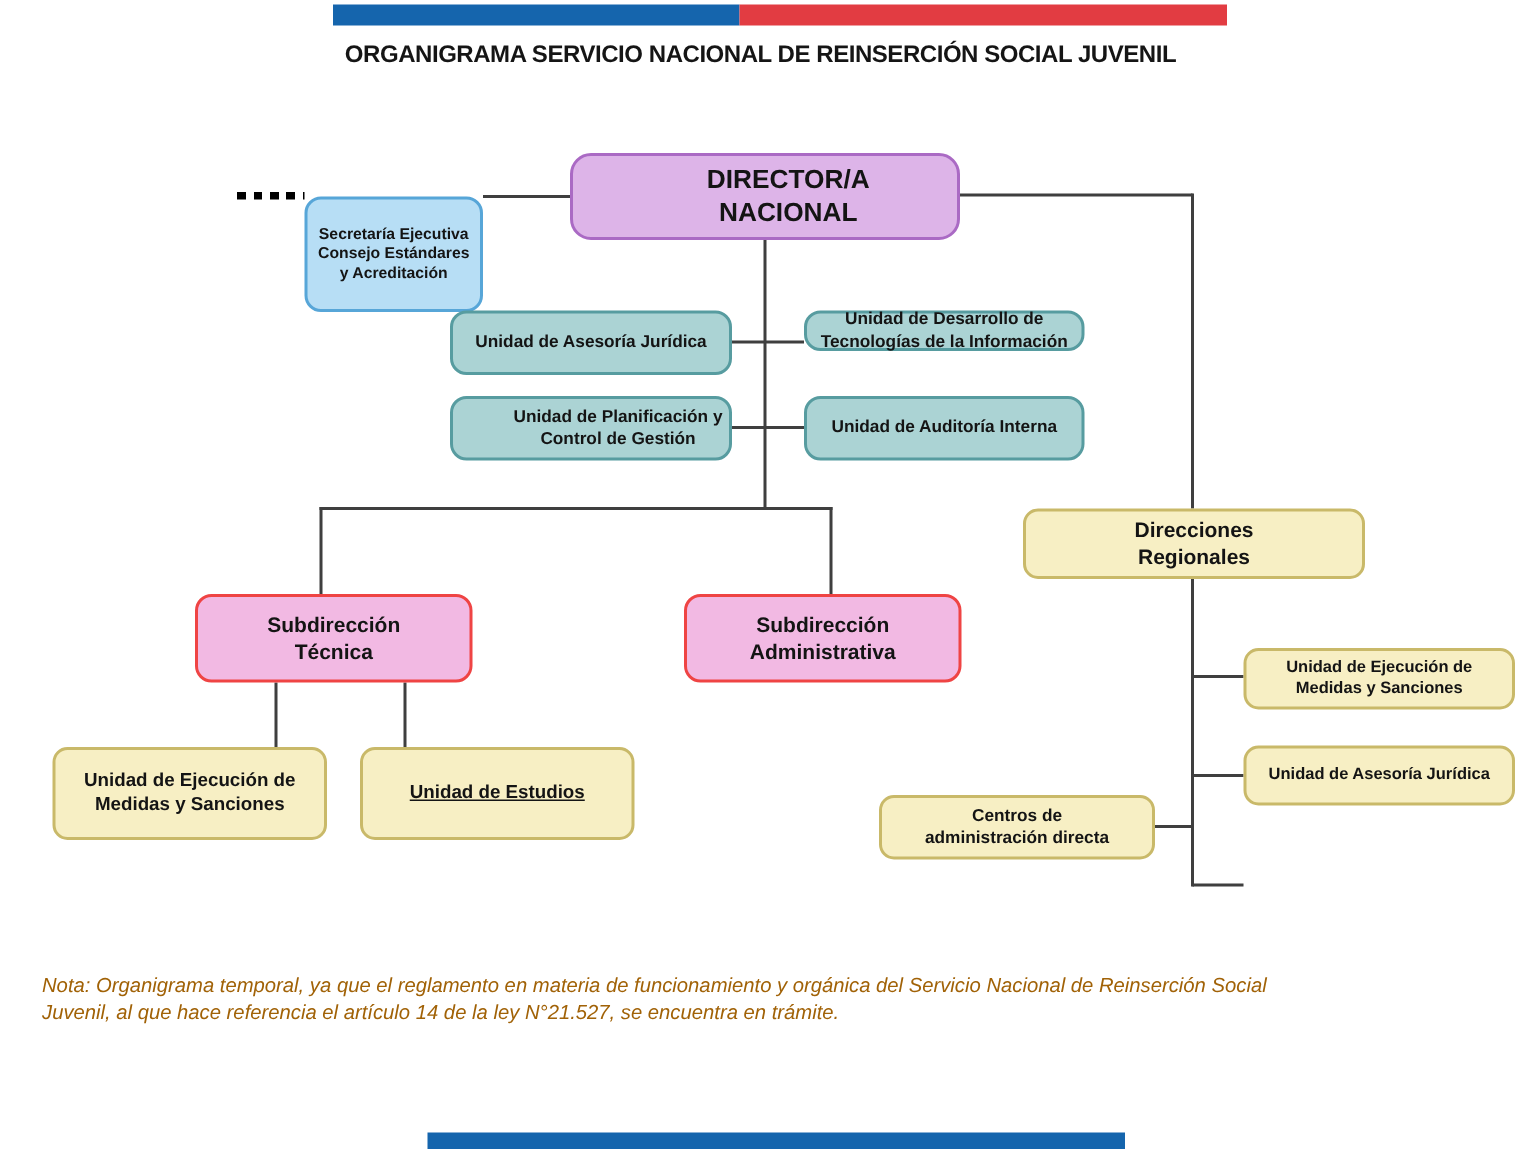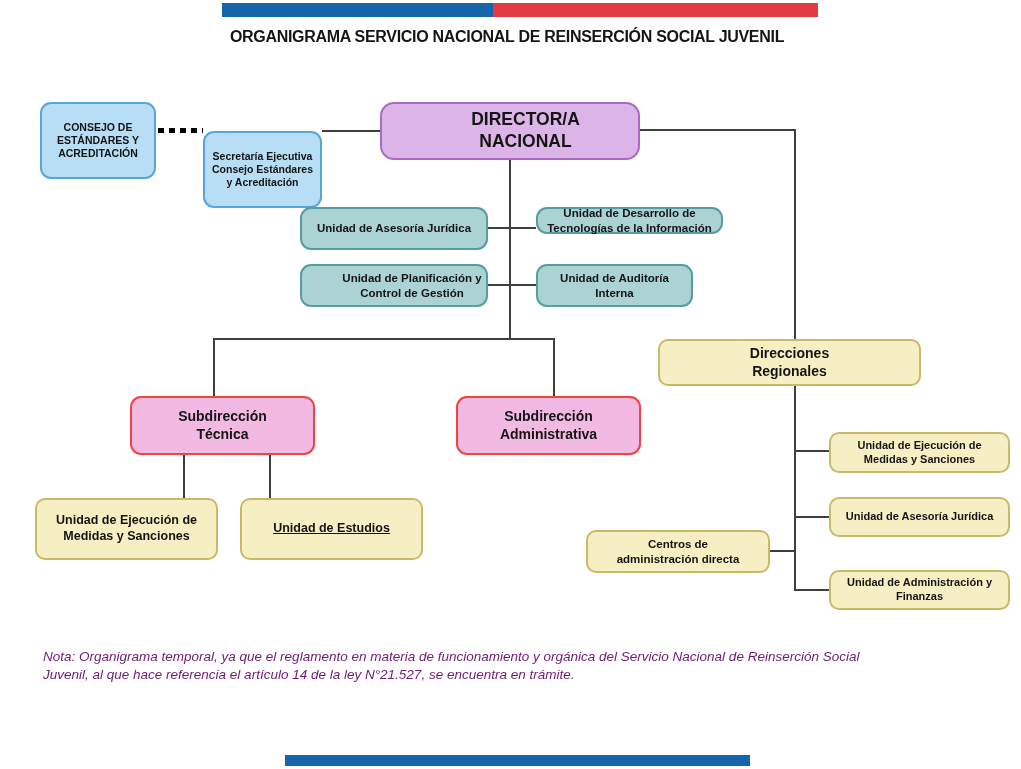--- a/index.html
+++ b/index.html
@@ -28,22 +28,22 @@
   .teal  {background:#abd3d4;border:2px solid #579ca0;}
   .pink  {background:#f2b9e3;border:2px solid #ef4444;}
   .yellow{background:#f7efc4;border:2px solid #c9b969;border-radius:10px;}
   
   #n-consejo      {left:40px;  top:102px; width:116px; height:77px; font-size:10.5px;}
   #n-secretaria   {left:203px; top:102px; width:119px; height:77px; font-size:10.5px;margin-top:29px;}
   #n-director     {left:380px; top:102px; width:260px; height:58px; font-size:17.5px; border-radius:14px;padding-left:35px;}
   #n-asesoria     {left:300px; top:207px; width:188px; height:43px; font-size:11.5px;}
   #n-desarrollo   {left:536px; top:207px; width:187px; height:27px; font-size:11.5px;}
   #n-planificacion{left:300px; top:264px; width:188px; height:43px; font-size:11.5px;padding-left:40px;}
-  #n-auditoria    {left:536px; top:264px; width:157px; height:43px; font-size:11.5px;}
-  #n-direcciones  {left:658px; top:339px; width:263px; height:47px; font-size:14px;}
+  #n-auditoria    {left:536px; top:264px; width:187px; height:43px; font-size:11.5px;}
+  #n-direcciones  {left:682px; top:339px; width:228px; height:47px; font-size:14px;}
   #n-subtecnica   {left:130px; top:396px; width:185px; height:59px; font-size:14px;}
   #n-subadmin     {left:456px; top:396px; width:185px; height:59px; font-size:14px;}
   #n-ejecucion-l  {left:35px;  top:498px; width:183px; height:62px; font-size:12.5px;}
   #n-estudios     {left:240px; top:498px; width:183px; height:62px; font-size:12.5px;text-decoration:underline;}
   #n-ejecucion-r  {left:829px; top:432px; width:181px; height:41px; font-size:11px;}
   #n-asesoria-r   {left:829px; top:497px; width:181px; height:40px; font-size:11px;}
   #n-centros      {left:586px; top:530px; width:184px; height:43px; font-size:11.5px;}
   #n-finanzas     {left:829px; top:570px; width:181px; height:40px; font-size:11px;}
   
   .line{position:absolute;background:#3f3f3f;}
@@ -60,22 +60,22 @@
   #l-sub-v-r {left:553px;top:338px;height:58px;}
   #l-tec-d1  {left:183px;top:455px;height:43px;}
   #l-tec-d2  {left:269px;top:455px;height:43px;}
   #l-dr-v2   {left:794px;top:386px;height:205px;}
   #l-br-1    {left:795px;top:450px;width:34px;}
   #l-br-2    {left:795px;top:516px;width:34px;}
   #l-br-cen  {left:770px;top:550px;width:25px;}
   #l-br-3    {left:795px;top:589px;width:34px;}
   
   #note{
-    position:absolute;left:43px;top:648px;width:955px;
-    font-style:italic;font-size:13.5px;line-height:1.33;color:#701a75;white-space:pre-line;
+    position:absolute;left:28px;top:648px;width:955px;
+    font-style:italic;font-size:13.5px;line-height:1.33;color:#a16207;white-space:pre-line;
   }
 </style>
 </head>
 <body>
 
 <div id="canvas">
 
   <div class="bar" id="bar-blue"></div>
   <div class="bar" id="bar-red"></div>
 
@@ -92,23 +92,20 @@
   <div class="line vline" id="l-sub-v-l"></div>
   <div class="line vline" id="l-sub-v-r"></div>
   <div class="line vline" id="l-tec-d1"></div>
   <div class="line vline" id="l-tec-d2"></div>
   <div class="line vline" id="l-dr-v2"></div>
   <div class="line hline" id="l-br-1"></div>
   <div class="line hline" id="l-br-2"></div>
   <div class="line hline" id="l-br-cen"></div>
   <div class="line hline" id="l-br-3"></div>
 
-  <div class="node blue" id="n-consejo">CONSEJO DE
-ESTÁNDARES Y
-ACREDITACIÓN</div>
   <div class="node blue" id="n-secretaria">Secretaría Ejecutiva
 Consejo Estándares
 y Acreditación</div>
   <div class="node purple" id="n-director">DIRECTOR/A
 NACIONAL</div>
   <div class="node teal" id="n-asesoria">Unidad de Asesoría Jurídica</div>
   <div class="node teal" id="n-desarrollo">Unidad de Desarrollo de
 Tecnologías de la Información</div>
   <div class="node teal" id="n-planificacion">Unidad de Planificación y
 Control de Gestión</div>
@@ -120,20 +117,18 @@
   <div class="node pink" id="n-subadmin">Subdirección
 Administrativa</div>
   <div class="node yellow" id="n-ejecucion-l">Unidad de Ejecución de
 Medidas y Sanciones</div>
   <div class="node yellow" id="n-estudios">Unidad de Estudios</div>
   <div class="node yellow" id="n-ejecucion-r">Unidad de Ejecución de
 Medidas y Sanciones</div>
   <div class="node yellow" id="n-asesoria-r">Unidad de Asesoría Jurídica</div>
   <div class="node yellow" id="n-centros">Centros de
 administración directa</div>
-  <div class="node yellow" id="n-finanzas">Unidad de Administración y
-Finanzas</div>
 
   <div id="note">Nota: Organigrama temporal, ya que el reglamento en materia de funcionamiento y orgánica del Servicio Nacional de Reinserción Social
 Juvenil, al que hace referencia el artículo 14 de la ley N°21.527, se encuentra en trámite.</div>
 
   <div id="footer-bar"></div>
 </div>
 
 </body></html>

